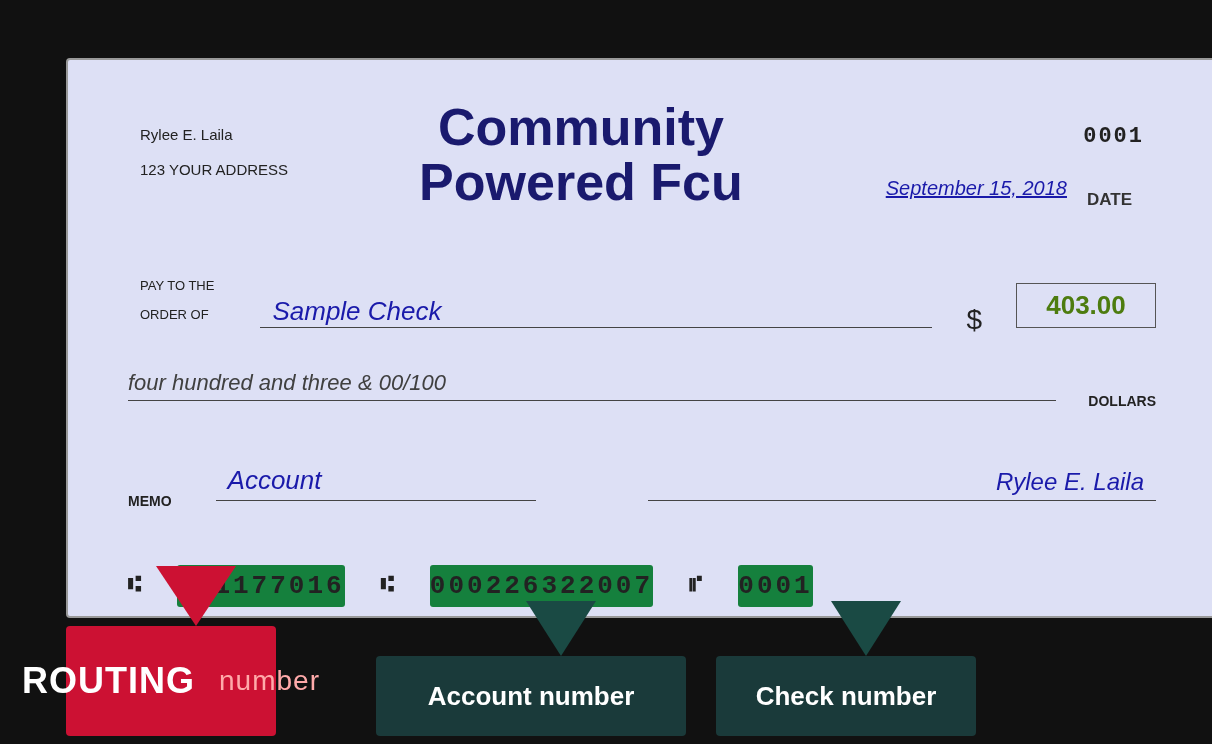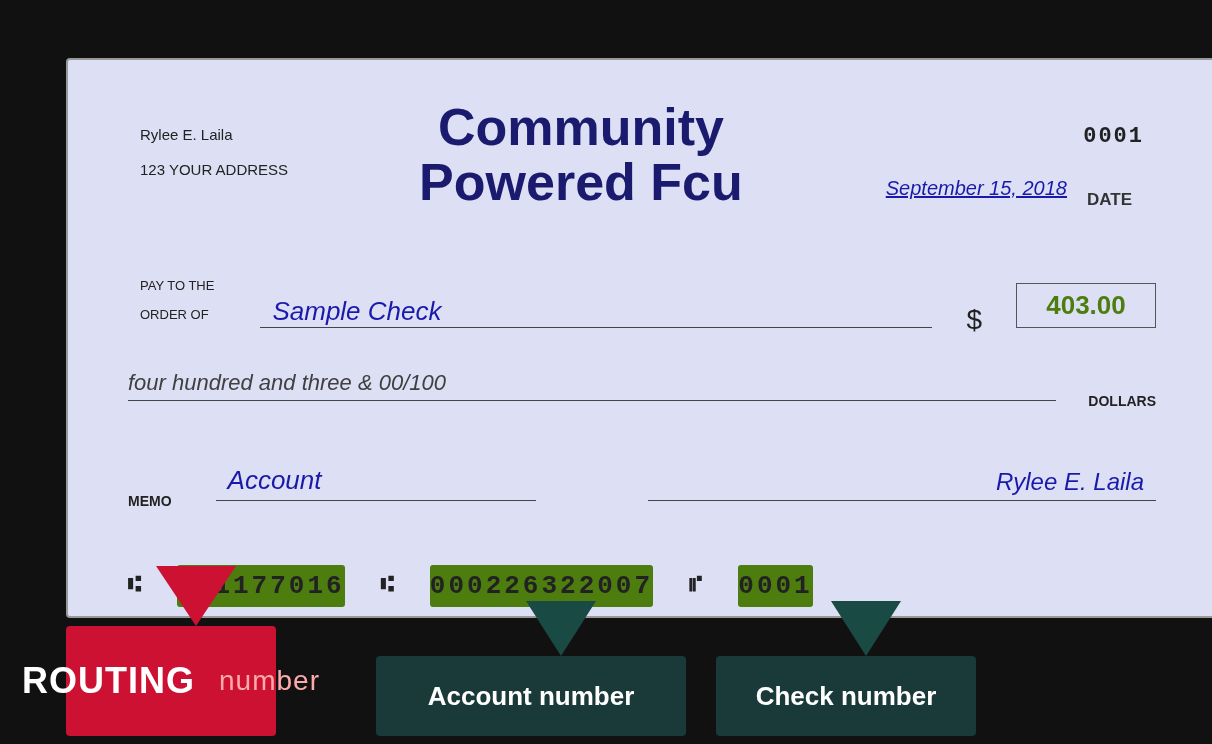--- a/index.html
+++ b/index.html
@@ -314,21 +314,21 @@
     }
 
     .micr-symbol {
       font-size: 22px;
       color: #222;
       font-family: 'Courier New', monospace;
       font-weight: 700;
     }
 
     .micr-highlight {
-      background: #4d7c0f;
+      background: #15803d;
       padding: 6px 0;
       border-radius: 3px;
       font-family: 'Courier New', monospace;
       font-size: 26px;
       font-weight: 700;
       color: #222;
       letter-spacing: 3px;
     }
 
     

